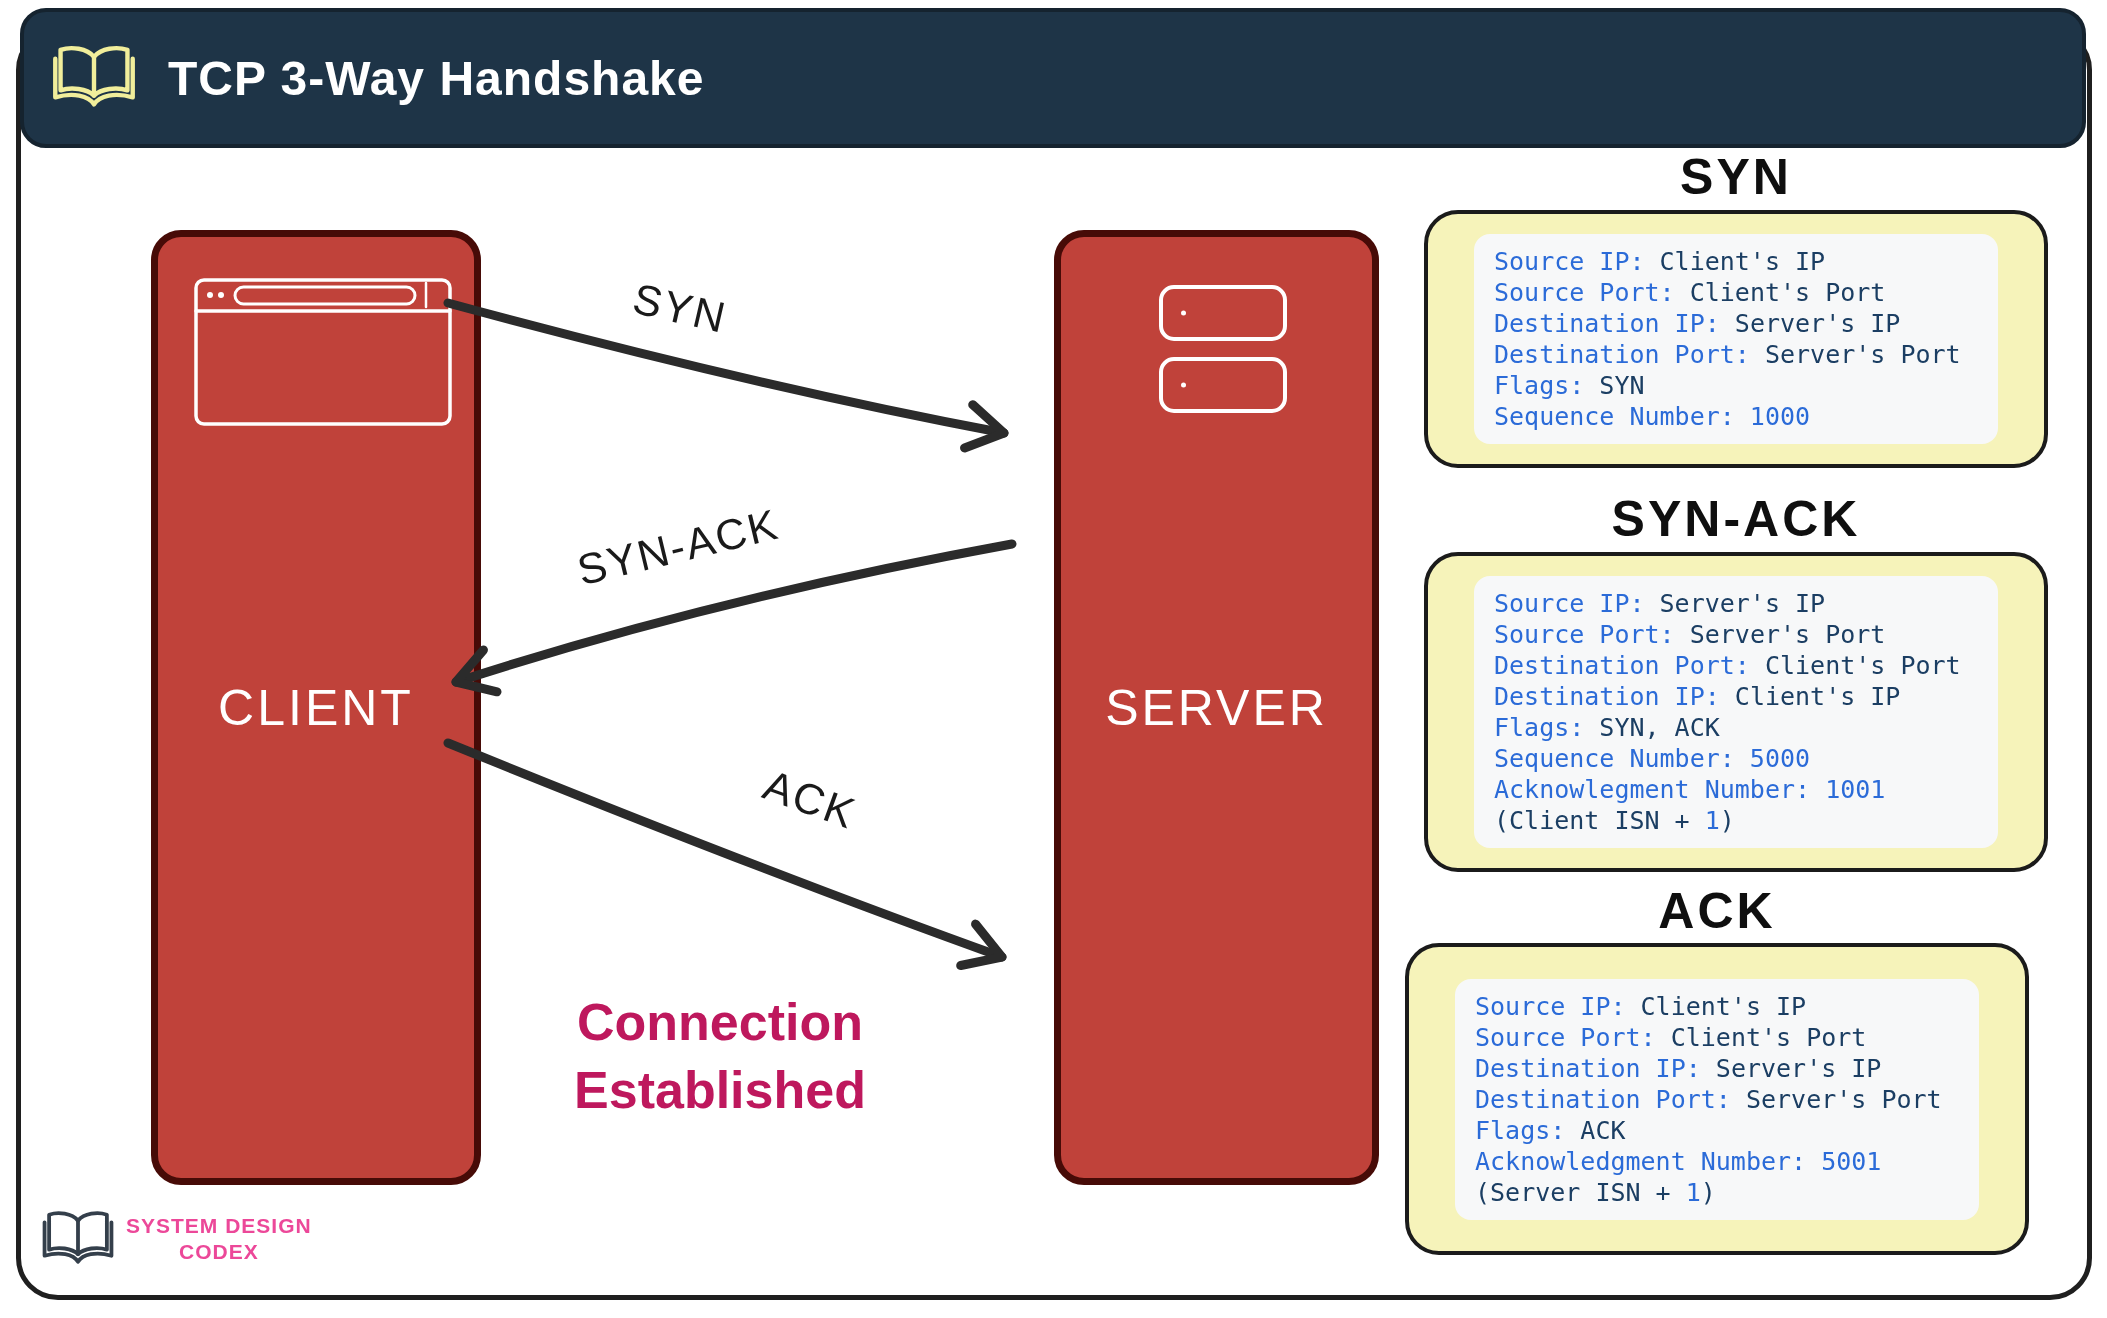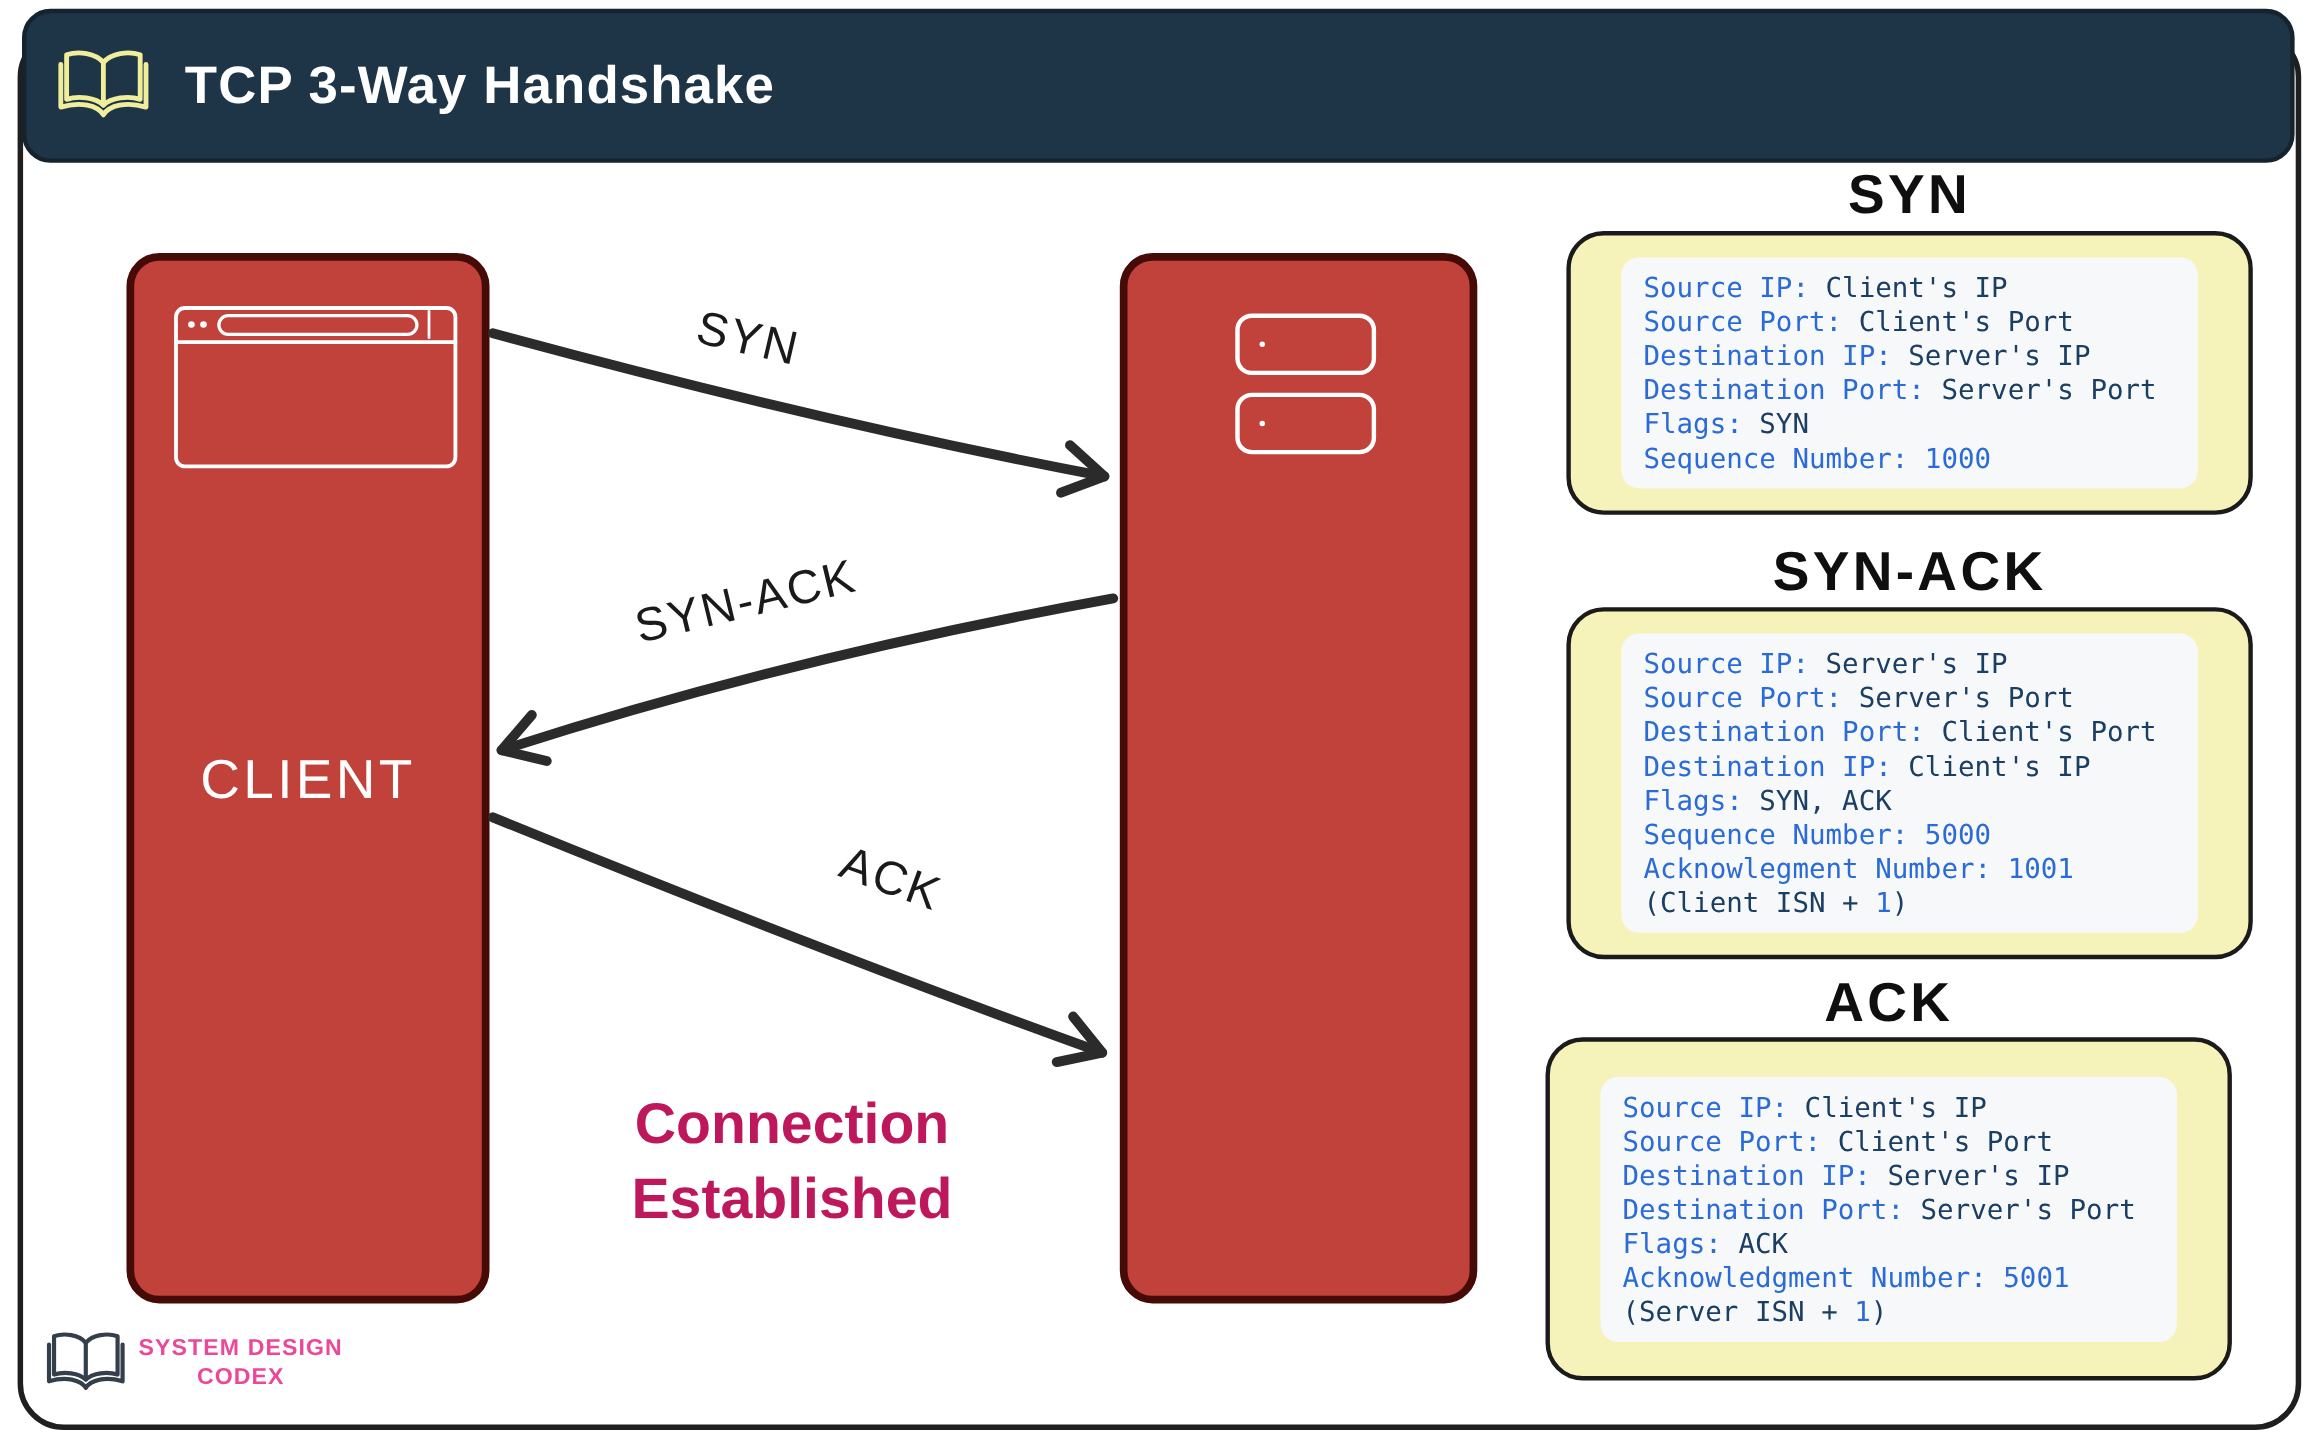--- a/index.html
+++ b/index.html
@@ -22,21 +22,21 @@
     display:flex; align-items:center; gap:30px; padding-left:26px; box-sizing:border-box;
   }
   .titlebar h1 {
     margin:0; color:#ffffff; font-size:48px; font-weight:600; letter-spacing:1px;
   }
   .book-svg { width:88px; height:84px; }
 
   
   .node {
     position:absolute; top:230px; height:955px; box-sizing:border-box;
-    background:#c0423a; border:7px solid #470b07; border-radius:30px;
+    background:#c0423a; border:7px solid #470b07; border-radius:30px;margin-left:36px;
   }
   .node.client { left:115px; width:330px; }
   .node.server { left:1018px; width:325px; }
   .node-label {
     position:absolute; left:0; right:0; top:50%; transform:translateY(-50%);
     text-align:center; color:#ffffff; font-size:50px; font-weight:500; letter-spacing:3px;
   }
   .browser-svg { position:absolute; left:35px; top:40px; }
   .srv-unit {
     position:absolute; left:98px; width:128px; height:56px;
@@ -125,20 +125,21 @@
     <div class="node-label">CLIENT</div>
   </div>
 
   <div class="node server">
     <div class="srv-unit u1">
         <span class="dot"></span>
       </div>
     <div class="srv-unit u2">
         <span class="dot"></span>
       </div>
+    <div class="node-label">SERVER</div>
   </div>
 
   <svg class="arrows" viewBox="0 0 2107 1318">
     <defs>
       <marker id="ah" viewBox="-60 -45 90 90" refX="0" refY="0" markerWidth="90" markerHeight="90" orient="auto" markerUnits="userSpaceOnUse" style="overflow:visible">
         <path d="M-36 -22 L0 0 L-36 22" fill="none" stroke="#2b2b2b" stroke-width="9" stroke-linecap="round" stroke-linejoin="round"></path>
       </marker>
     </defs>
     <path class="shaft" d="M448 303 Q750 385 1004 433" marker-end="url(#ah)"></path>
     <path class="shaft" d="M1012 544 Q715 598 456 682" marker-end="url(#ah)"></path>

